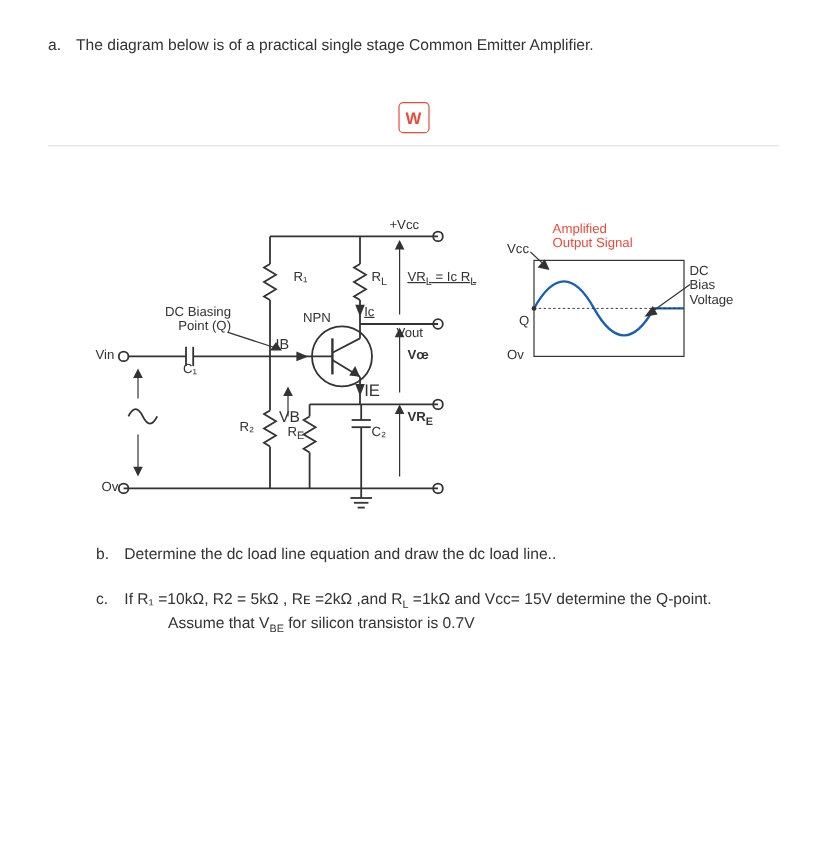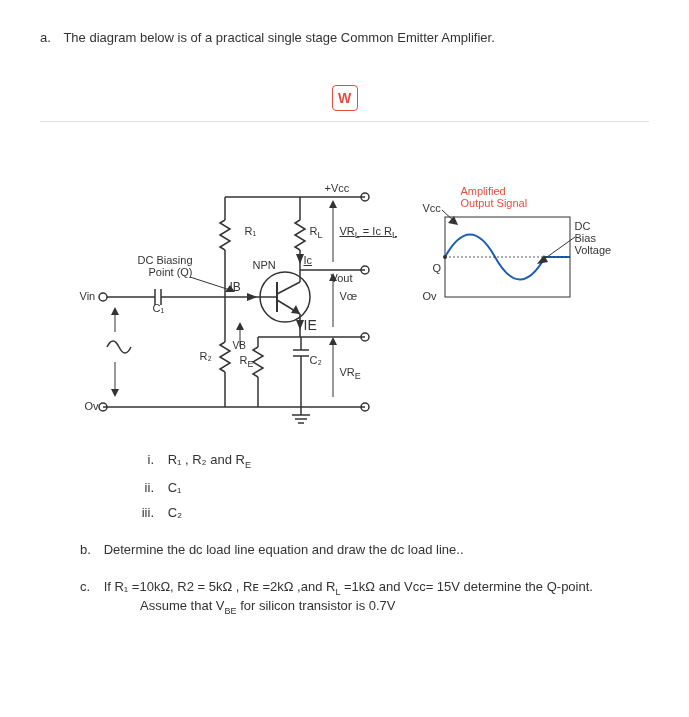--- a/index.html
+++ b/index.html
@@ -173,51 +173,37 @@
   <div class="lbl" style="left:115px; top:43px;padding-left:45px;">R₁</div>
   <div class="lbl" style="left:225px; top:43px;"><span>R</span><sub>L</sub></div>
   <div class="lbl" style="left:255px; top:43px;text-decoration:underline;"><span>VR</span><sub>L</sub><span> = Ic R</span><sub>L</sub></div>
   <div class="lbl" style="left:53px; top:72px; text-align:right;"><span>DC Biasing</span><br><span>Point (Q)</span></div>
   <div class="lbl" style="left:168px; top:77px;">NPN</div>
   <div class="lbl" style="left:219px; top:72px;text-decoration:underline;">Ic</div>
   <div class="lbl" style="left:246px; top:70px;margin-top:20px;">Vout</div>
   <div class="lbl" style="left:-5px; top:108px;">Vin</div>
   <div class="lbl" style="left:145px; top:98px; font-size:12px;">IB</div>
   <div class="lbl" style="left:68px; top:120px;">C₁</div>
-  <div class="lbl" style="left:255px; top:108px;">Vœ</div>
+  <div class="lbl" style="left:255px; top:108px;font-weight:bold;">Vœ</div>
   <div class="lbl" style="left:115px; top:168px;">R₂</div>
-  <div class="lbl" style="left:148px; top:158px; font-size:10px;">VB</div>
+  <div class="lbl" style="left:148px; top:158px; font-size:13px;">VB</div>
   <div class="lbl" style="left:155px; top:172px;"><span>R</span><sub>E</sub></div>
   <div class="lbl" style="left:225px; top:172px;">C₂</div>
-  <div class="lbl" style="left:255px; top:184px;"><span>VR</span><sub>E</sub></div>
+  <div class="lbl" style="left:255px; top:160px;font-weight:bold;"><span>VR</span><sub>E</sub></div>
   <div class="lbl" style="left:219px; top:135px; font-size:14px;">IE</div>
   <div class="lbl" style="left:0px; top:218px;">Ov</div>
 
   <div class="lbl red-text" style="left:376px; top:3px; text-align:left;"><span>Amplified</span><br><span>Output Signal</span></div>
   <div class="lbl" style="left:338px; top:20px;">Vcc</div>
   <div class="lbl" style="left:490px; top:38px;"><span>DC Bias</span><br><span>Voltage</span></div>
   <div class="lbl" style="left:348px; top:80px;">Q</div>
   <div class="lbl" style="left:338px; top:108px;">Ov</div>
 </div>
 
 <div class="describe">
-  <div class="sub-list">
-    <div class="sub-item">
-      <span class="sub-label">i.</span>
-      <span><span>R₁ , R₂ and  R</span><sub>E</sub></span>
-    </div>
-    <div class="sub-item">
-      <span class="sub-label">ii.</span>
-      <span>C₁</span>
-    </div>
-    <div class="sub-item">
-      <span class="sub-label">iii.</span>
-      <span>C₂</span>
-    </div>
-  </div>
 </div>
 
 <div class="question-b">
   <span class="part-label">b.</span>
   <span>Determine the dc load line equation and draw the dc load line..</span>
 </div>
 
 <div class="question-c">
   <span class="part-label">c.</span>
   <span><span>If R₁ =10kΩ, R2 = 5kΩ , Rᴇ =2kΩ ,and R</span><sub>L</sub><span> =1kΩ and Vcc= 15V  determine the Q-point.</span></span>

